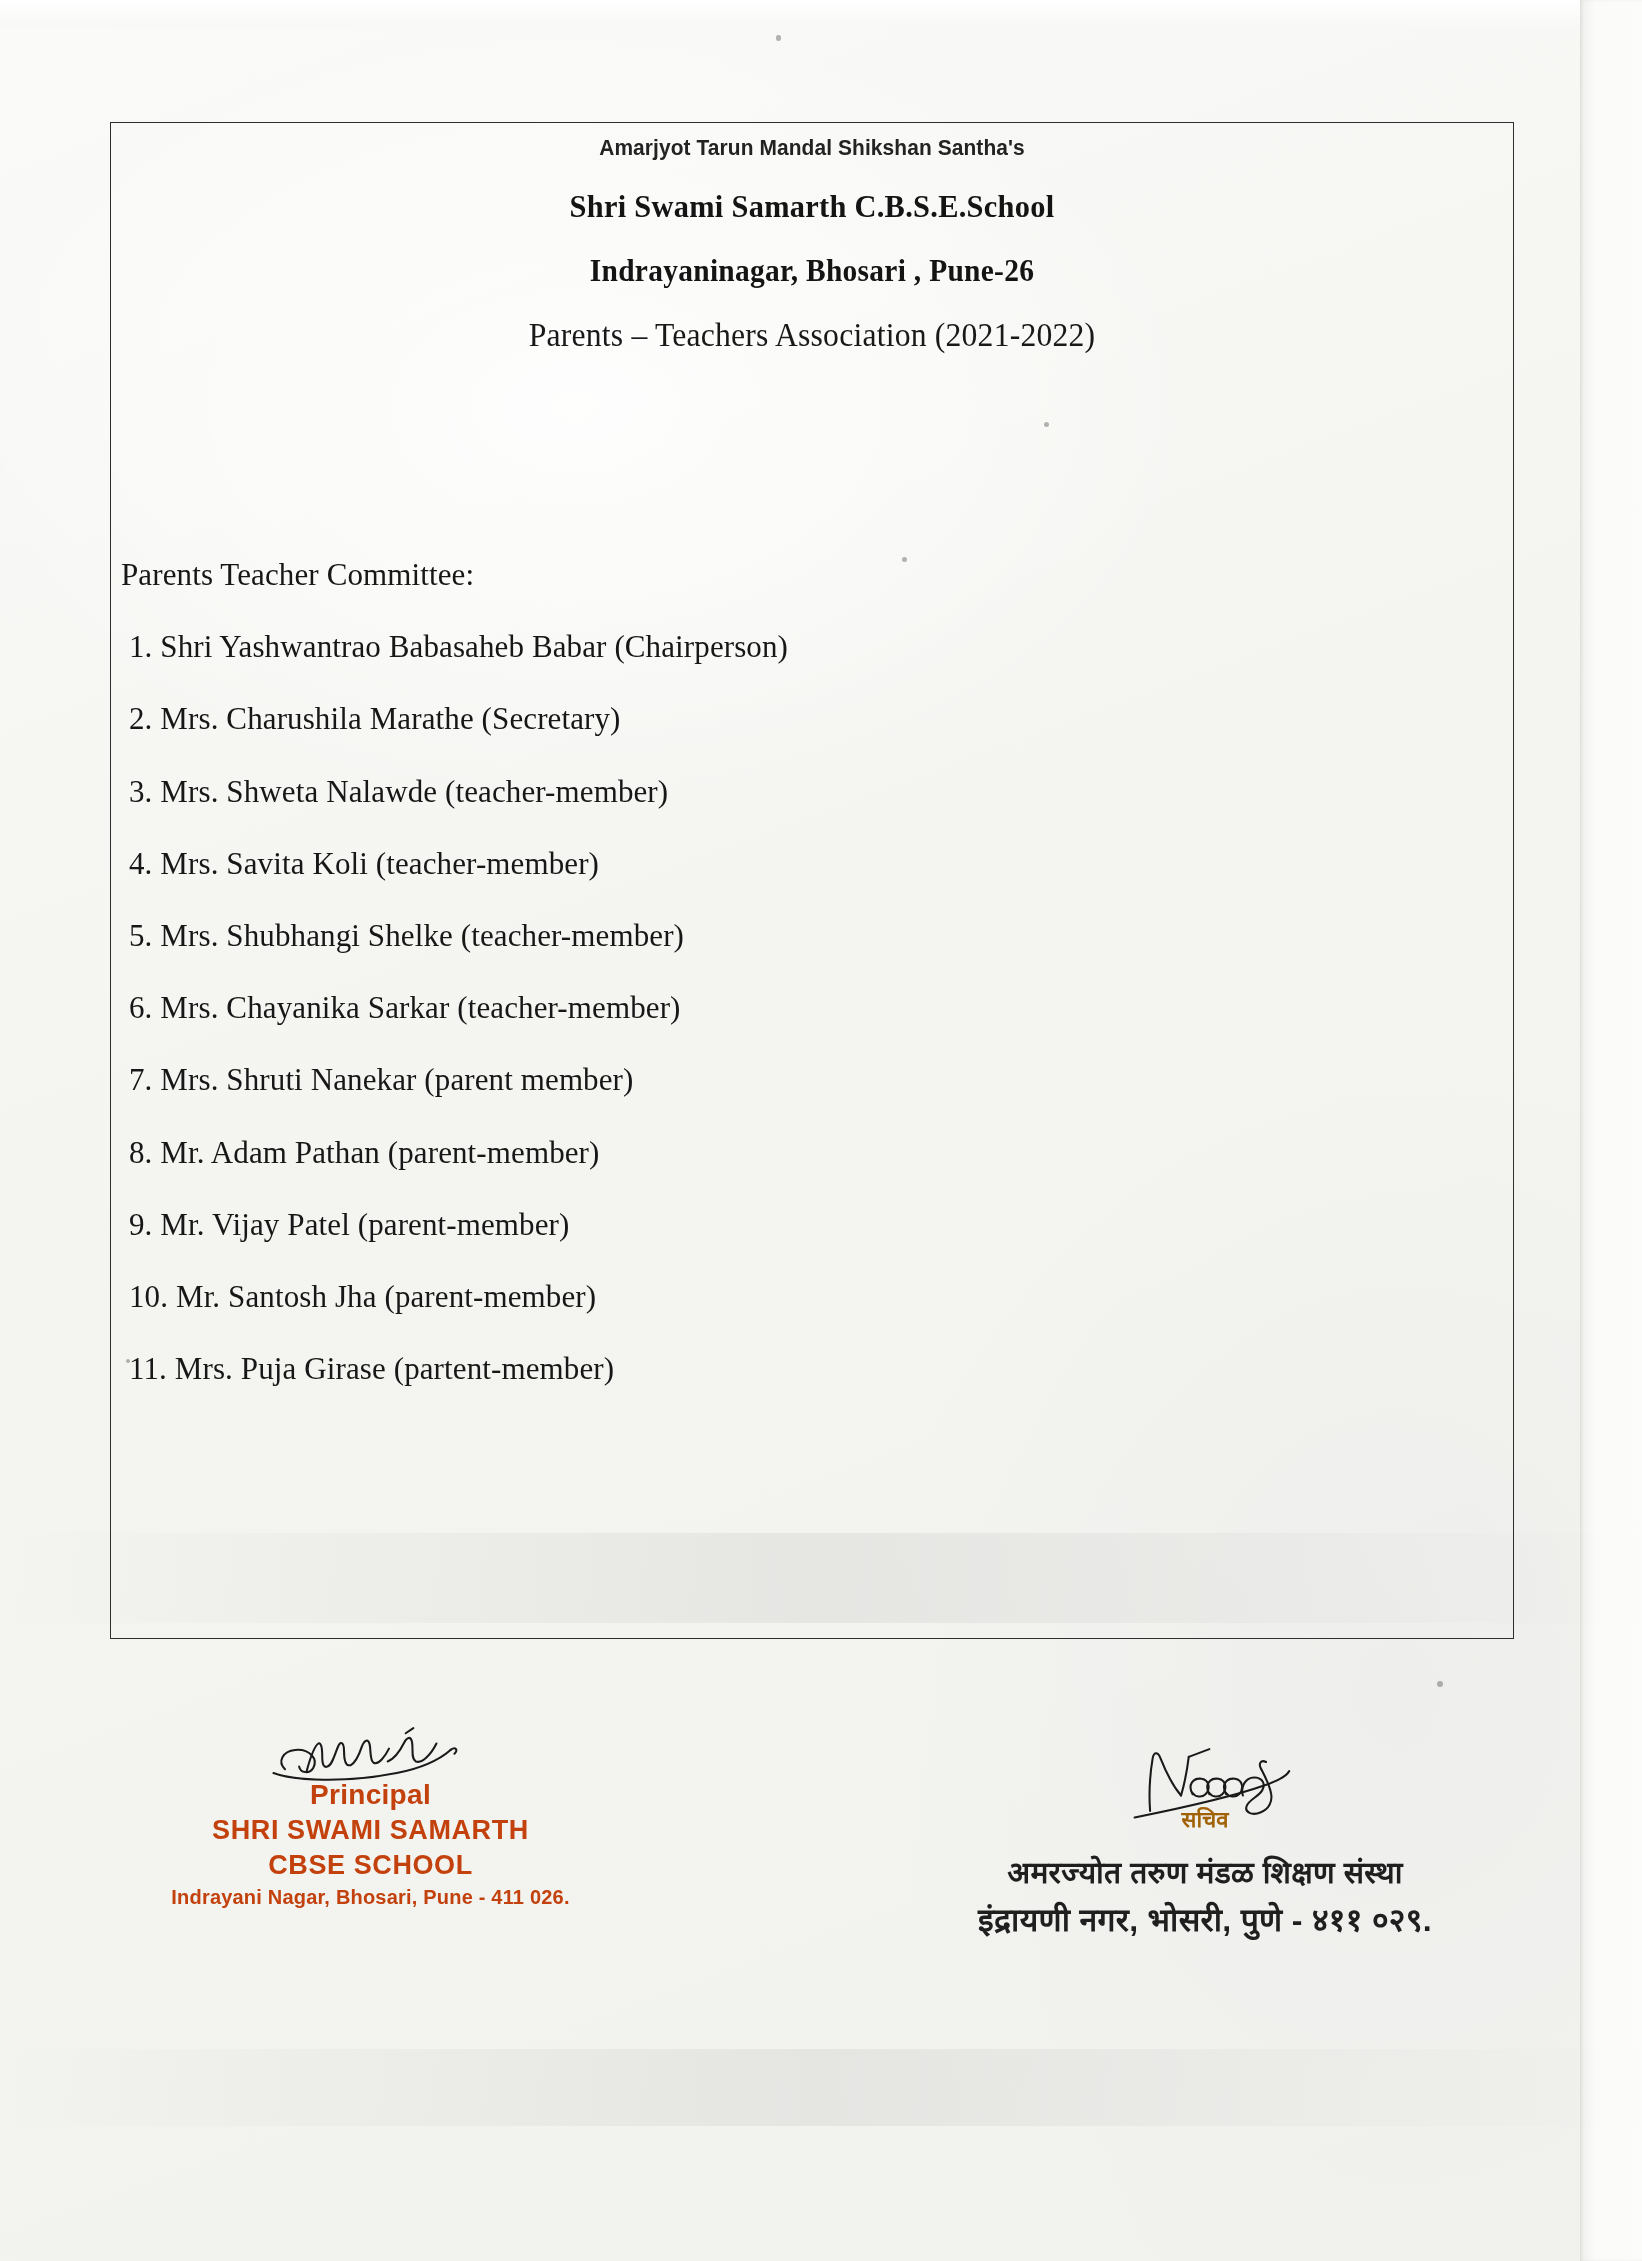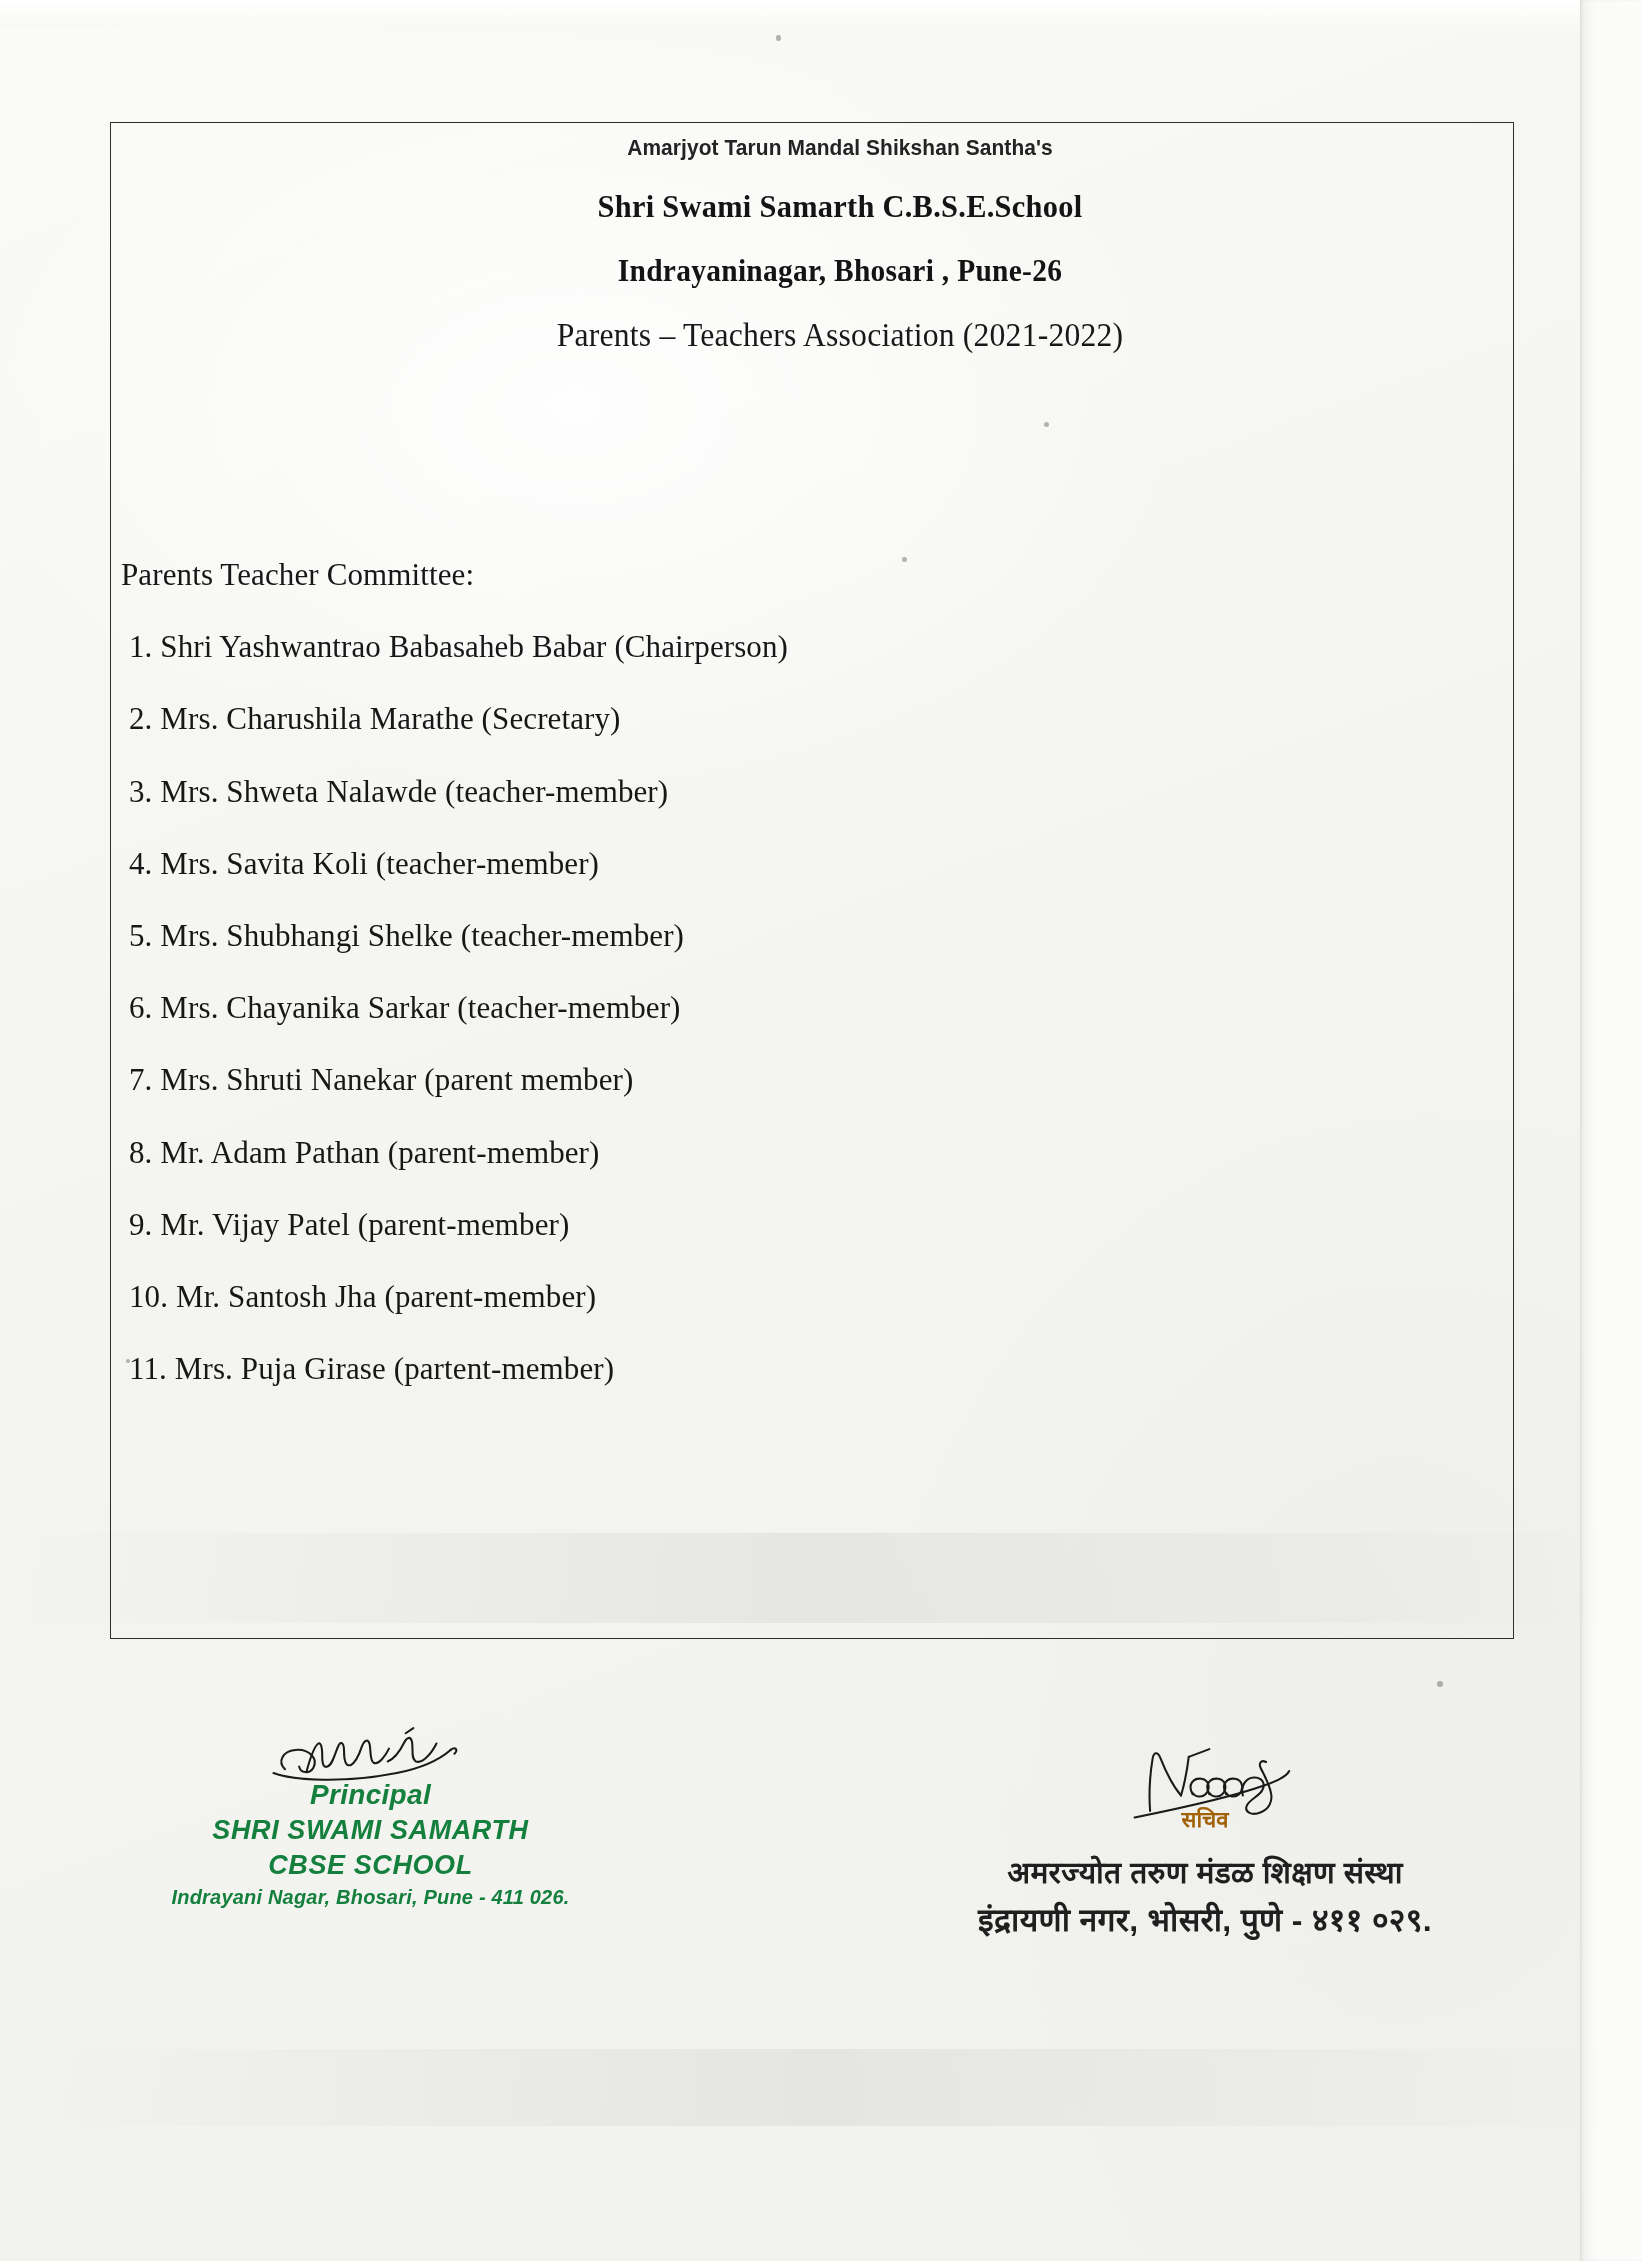--- a/index.html
+++ b/index.html
@@ -64,21 +64,20 @@
     box-sizing: border-box;
   }
 
   
   .header-block {
     position: absolute;
     left: 110px;
     top: 122px;
     width: 1404px;
     text-align: center;
-    padding-left: 28px;
   }
   .society-line {
     font-family: "Liberation Sans", "DejaVu Sans", sans-serif;
     font-size: 22.5px;
     font-weight: 600;
     letter-spacing: 0.1px;
     transform: scaleX(0.93);
     margin-top: 13px;
     color: #232323;
   }
@@ -160,22 +159,21 @@
 
   .signature-mark {
     position: relative;
     height: 77px;
   }
   .signature-mark svg { display: block; margin: 0 auto; }
 
   .stamp-line {
     font-family: "Liberation Sans", "DejaVu Sans", sans-serif;
     font-weight: bold;
-    color: #15803d;
-    font-style: italic;
+    color: #c2410c;
   }
   .stamp-role {
     font-size: 28px;
     letter-spacing: 0.3px;
     margin-top: -11.6px;
   }
   .stamp-school-1,
   .stamp-school-2 {
     font-size: 27px;
     letter-spacing: 0.6px;

